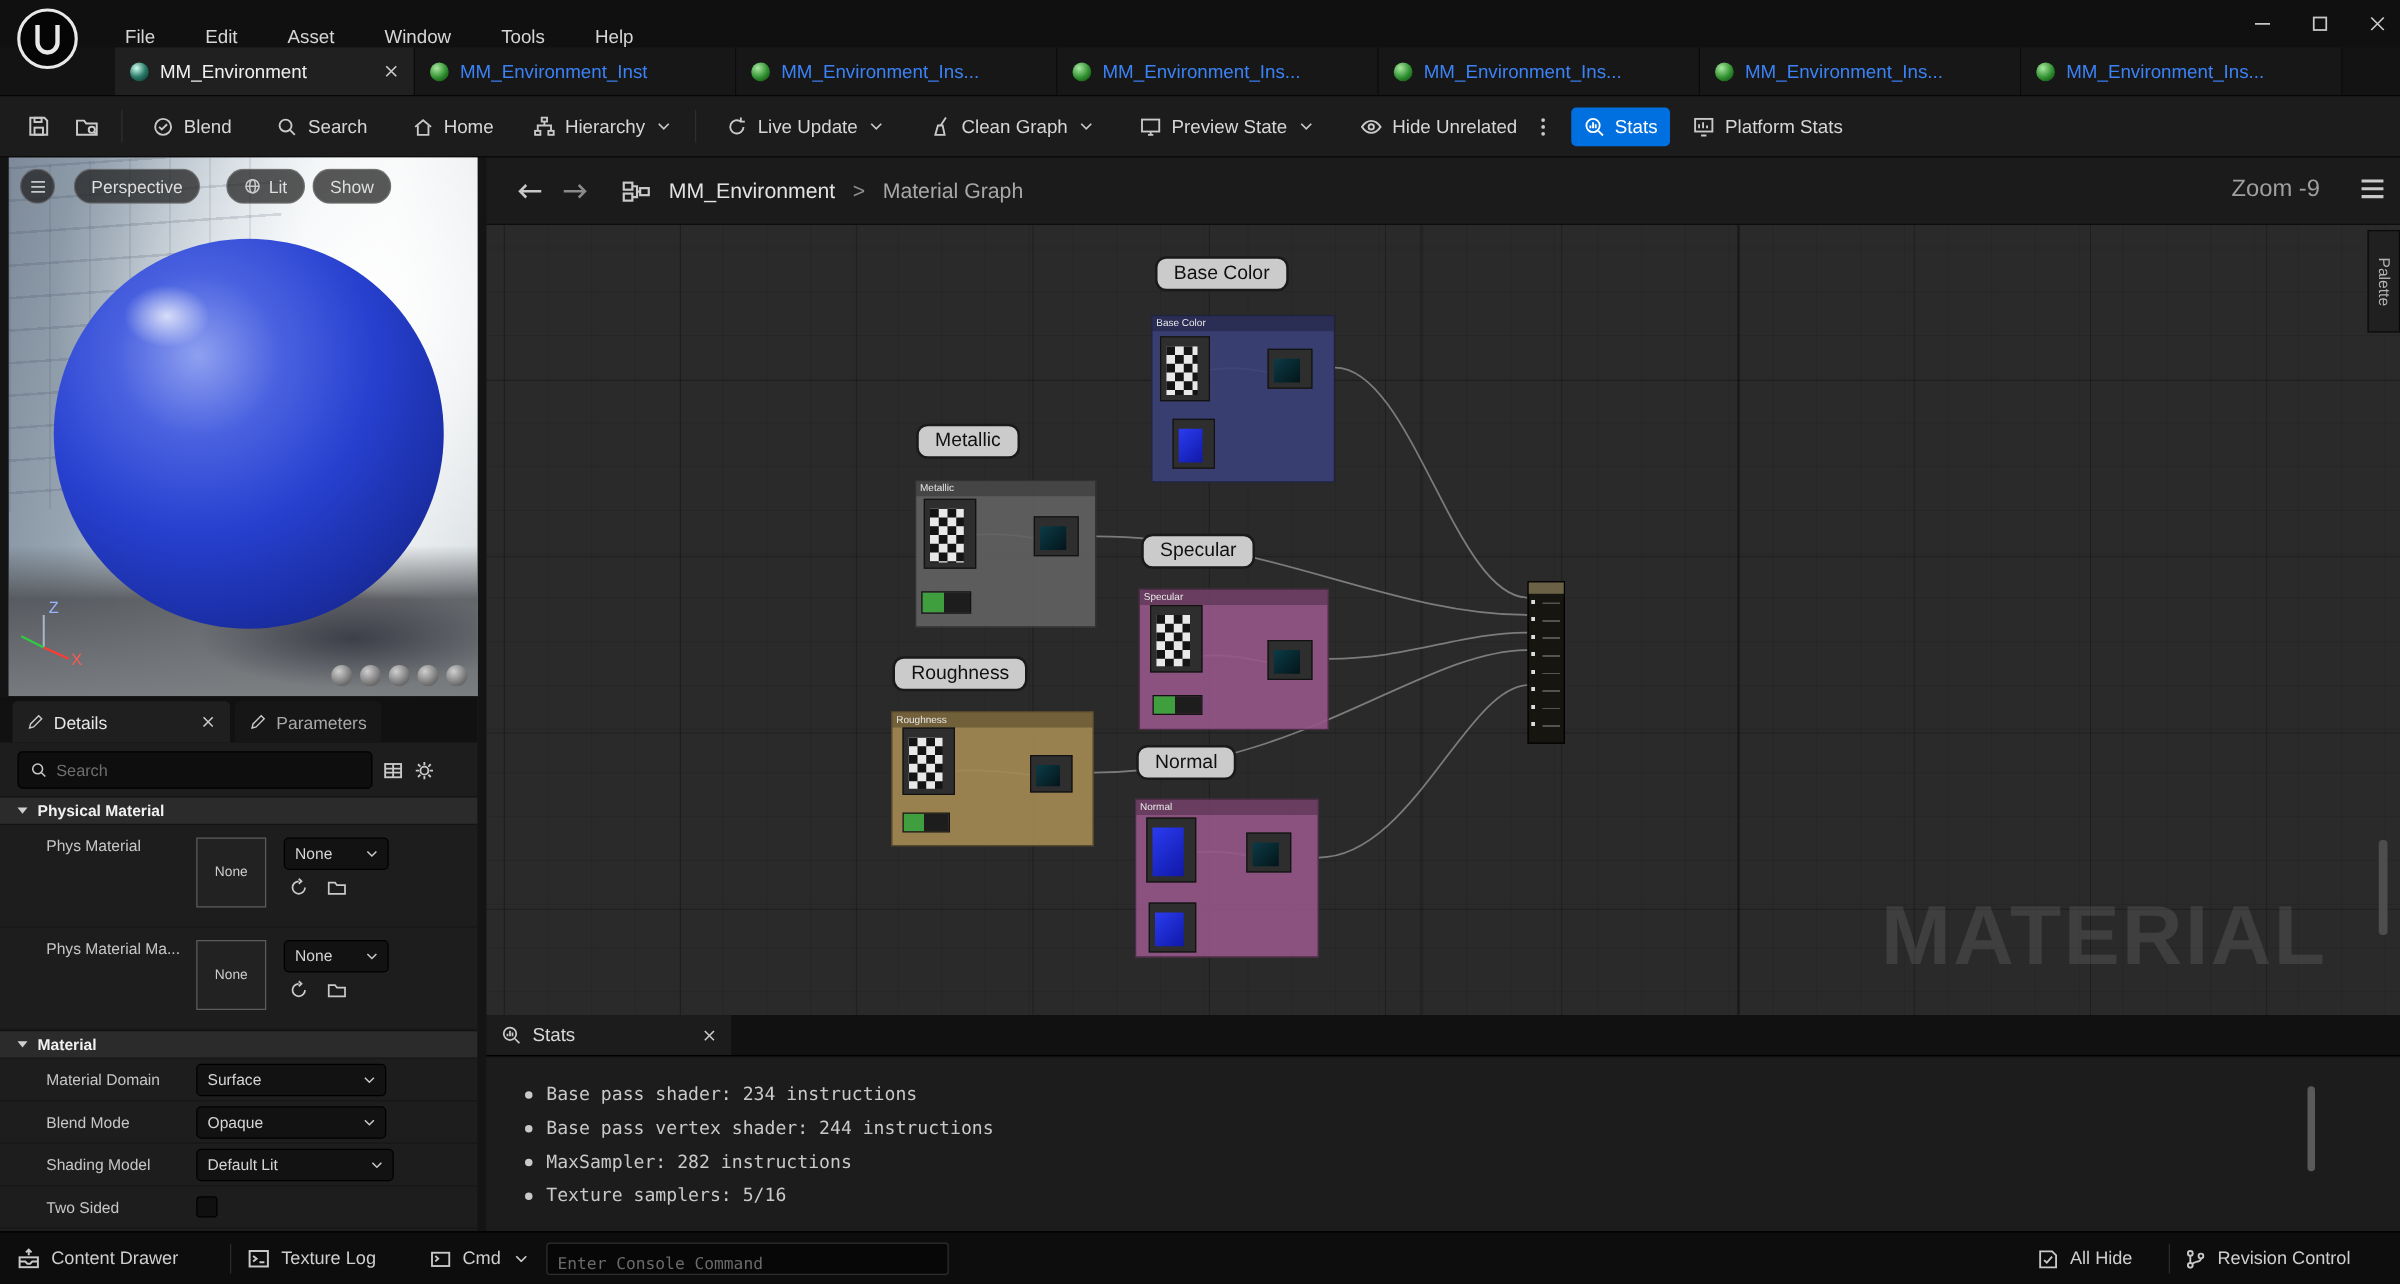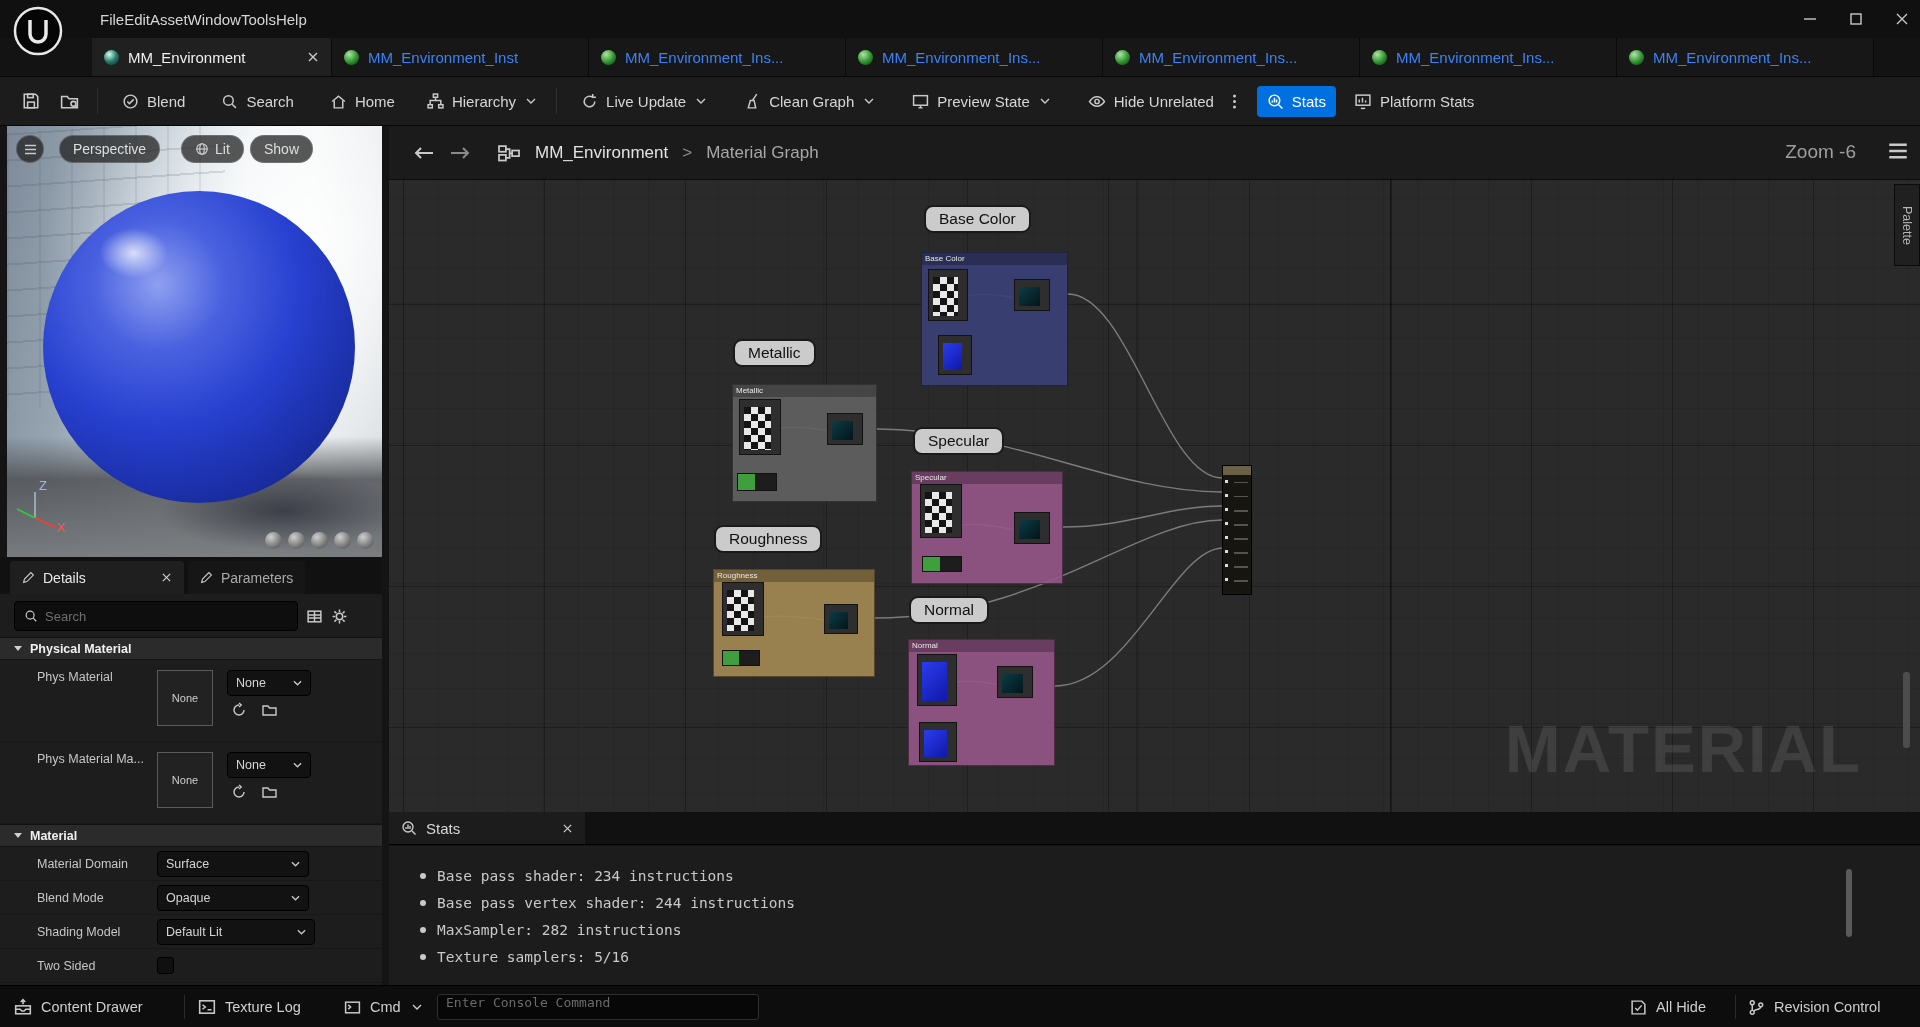--- a/index.html
+++ b/index.html
@@ -4,21 +4,21 @@
 <style>
 *{margin:0;padding:0;box-sizing:border-box}
 html,body{background:#000}
 .app{position:relative;width:1920px;height:1027px;background:#141414;font-family:"Liberation Sans",sans-serif;overflow:hidden;color:#d0d0d0;font-size:15px}
 svg{display:block}
 .ic{stroke:#c9c9c9;fill:none;stroke-width:1.4}
 .icf{fill:#c9c9c9;stroke:none}
 
 .menu-bar{position:absolute;left:0;top:0;width:100%;height:38px;background:#101010}
 .logo{position:absolute;left:12px;top:5px;width:52px;height:52px;z-index:9}
-.menu-items{display:flex;margin-left:100px;height:38px;align-items:center}
+.menu-items{display:flex;gap:40px;margin-left:100px;height:38px;align-items:flex-end}
 .menu-item{color:#d6d6d6}
 .win-controls{position:absolute;right:10px;top:0;height:38px;display:flex;align-items:center;gap:30px}
 
 .tab-bar{position:absolute;left:0;top:38px;width:100%;height:38px;background:#131313;display:flex;padding-left:92px}
 .tab{display:flex;align-items:center;gap:9px;padding:0 12px;background:#171717;border-right:1px solid #0b0b0b;color:#3b82f6;width:257px;flex:none}
 .tab.active{background:#202020;color:#efefef;width:240px}
 .tab-icon{width:15px;height:15px;border-radius:50%;background:radial-gradient(circle at 35% 30%,#a9e8a0,#2f8f2f 55%,#0b3b0b);flex:none}
 .tab.active .tab-icon{background:radial-gradient(circle at 35% 30%,#cfffee,#2a7a6a 50%,#062a22)}
 .tab-label{white-space:nowrap;overflow:hidden;text-overflow:ellipsis}
 .tab-close{margin-left:auto}
@@ -114,21 +114,21 @@
 .stats-tab{width:196px;display:flex;align-items:center;gap:9px;padding:0 12px;background:#1c1c1c;color:#d8d8d8}
 .stats-tab .x{margin-left:auto}
 .stats-content{position:absolute;left:0;right:0;top:34px;bottom:0;background:#1c1c1c;padding:16px 0 0 31px}
 .stat-line{display:flex;align-items:center;height:27px;font-family:"DejaVu Sans Mono",monospace;font-size:14.5px;color:#c9c9c9}
 .stat-line .b{width:6px;height:6px;border-radius:50%;background:#c9c9c9;margin-right:11px;flex:none}
 .stats-scroll{position:absolute;right:68px;top:57px;width:6px;height:68px;background:#5a5a5a;border-radius:3px}
 
 .status-bar{position:absolute;left:0;top:985px;width:100%;height:42px;background:#0d0d0d;border-top:1px solid #000}
 .sb-item{position:absolute;top:0;height:42px;display:flex;align-items:center;gap:9px;color:#cfcfcf;font-size:14.5px;white-space:nowrap}
 .sb-sep{position:absolute;top:9px;width:1px;height:24px;background:#2b2b2b}
-.console{position:absolute;left:437px;top:8px;width:322px;height:26px;background:#070707;border:1px solid #2f2f2f;border-radius:3px;display:flex;align-items:flex-start;padding:0 8px}
+.console{position:absolute;left:437px;top:8px;width:322px;height:26px;background:#070707;border:1px solid #2f2f2f;border-radius:3px;display:flex;align-items:flex-end;padding:0 8px}
 .console input{flex:1;background:transparent;border:none;outline:none;color:#9a9a9a;font-size:13px;font-family:"DejaVu Sans Mono",monospace}
 .console input::placeholder{color:#6a6a6a}
 
 .gizmo{position:absolute;left:2px;top:330px}
 </style>
 </head>
 <body>
 
 <div class="app">
 
@@ -601,21 +601,21 @@
             <rect x="1" y="2.5" width="5.5" height="4.5" class="ic"></rect>
             <rect x="1" y="9.5" width="5.5" height="4.5" class="ic"></rect>
             <rect x="11.5" y="6" width="5.5" height="4.5" class="ic"></rect>
             <path d="M6.5 4.8h3v3.4M6.5 11.8h3V8.2M9.5 8.2h2" class="ic"></path>
           </svg>
         </span>
       <span class="bc-root">MM_Environment</span>
       <span class="bc-sep">&gt;</span>
       <span class="bc-cur">Material Graph</span>
     </div>
-    <div class="zoom-label">Zoom -6</div>
+    <div class="zoom-label">Zoom -9</div>
     <div class="corner-menu">
         <svg width="20" height="18" viewBox="0 0 16 14">
           <path d="M1 2h14M1 7h14M1 12h14" class="ic" style="stroke-width:2"></path>
         </svg>
       </div>
     <div class="palette-tab">
         <span>Palette</span>
       </div>
   </div>
 

